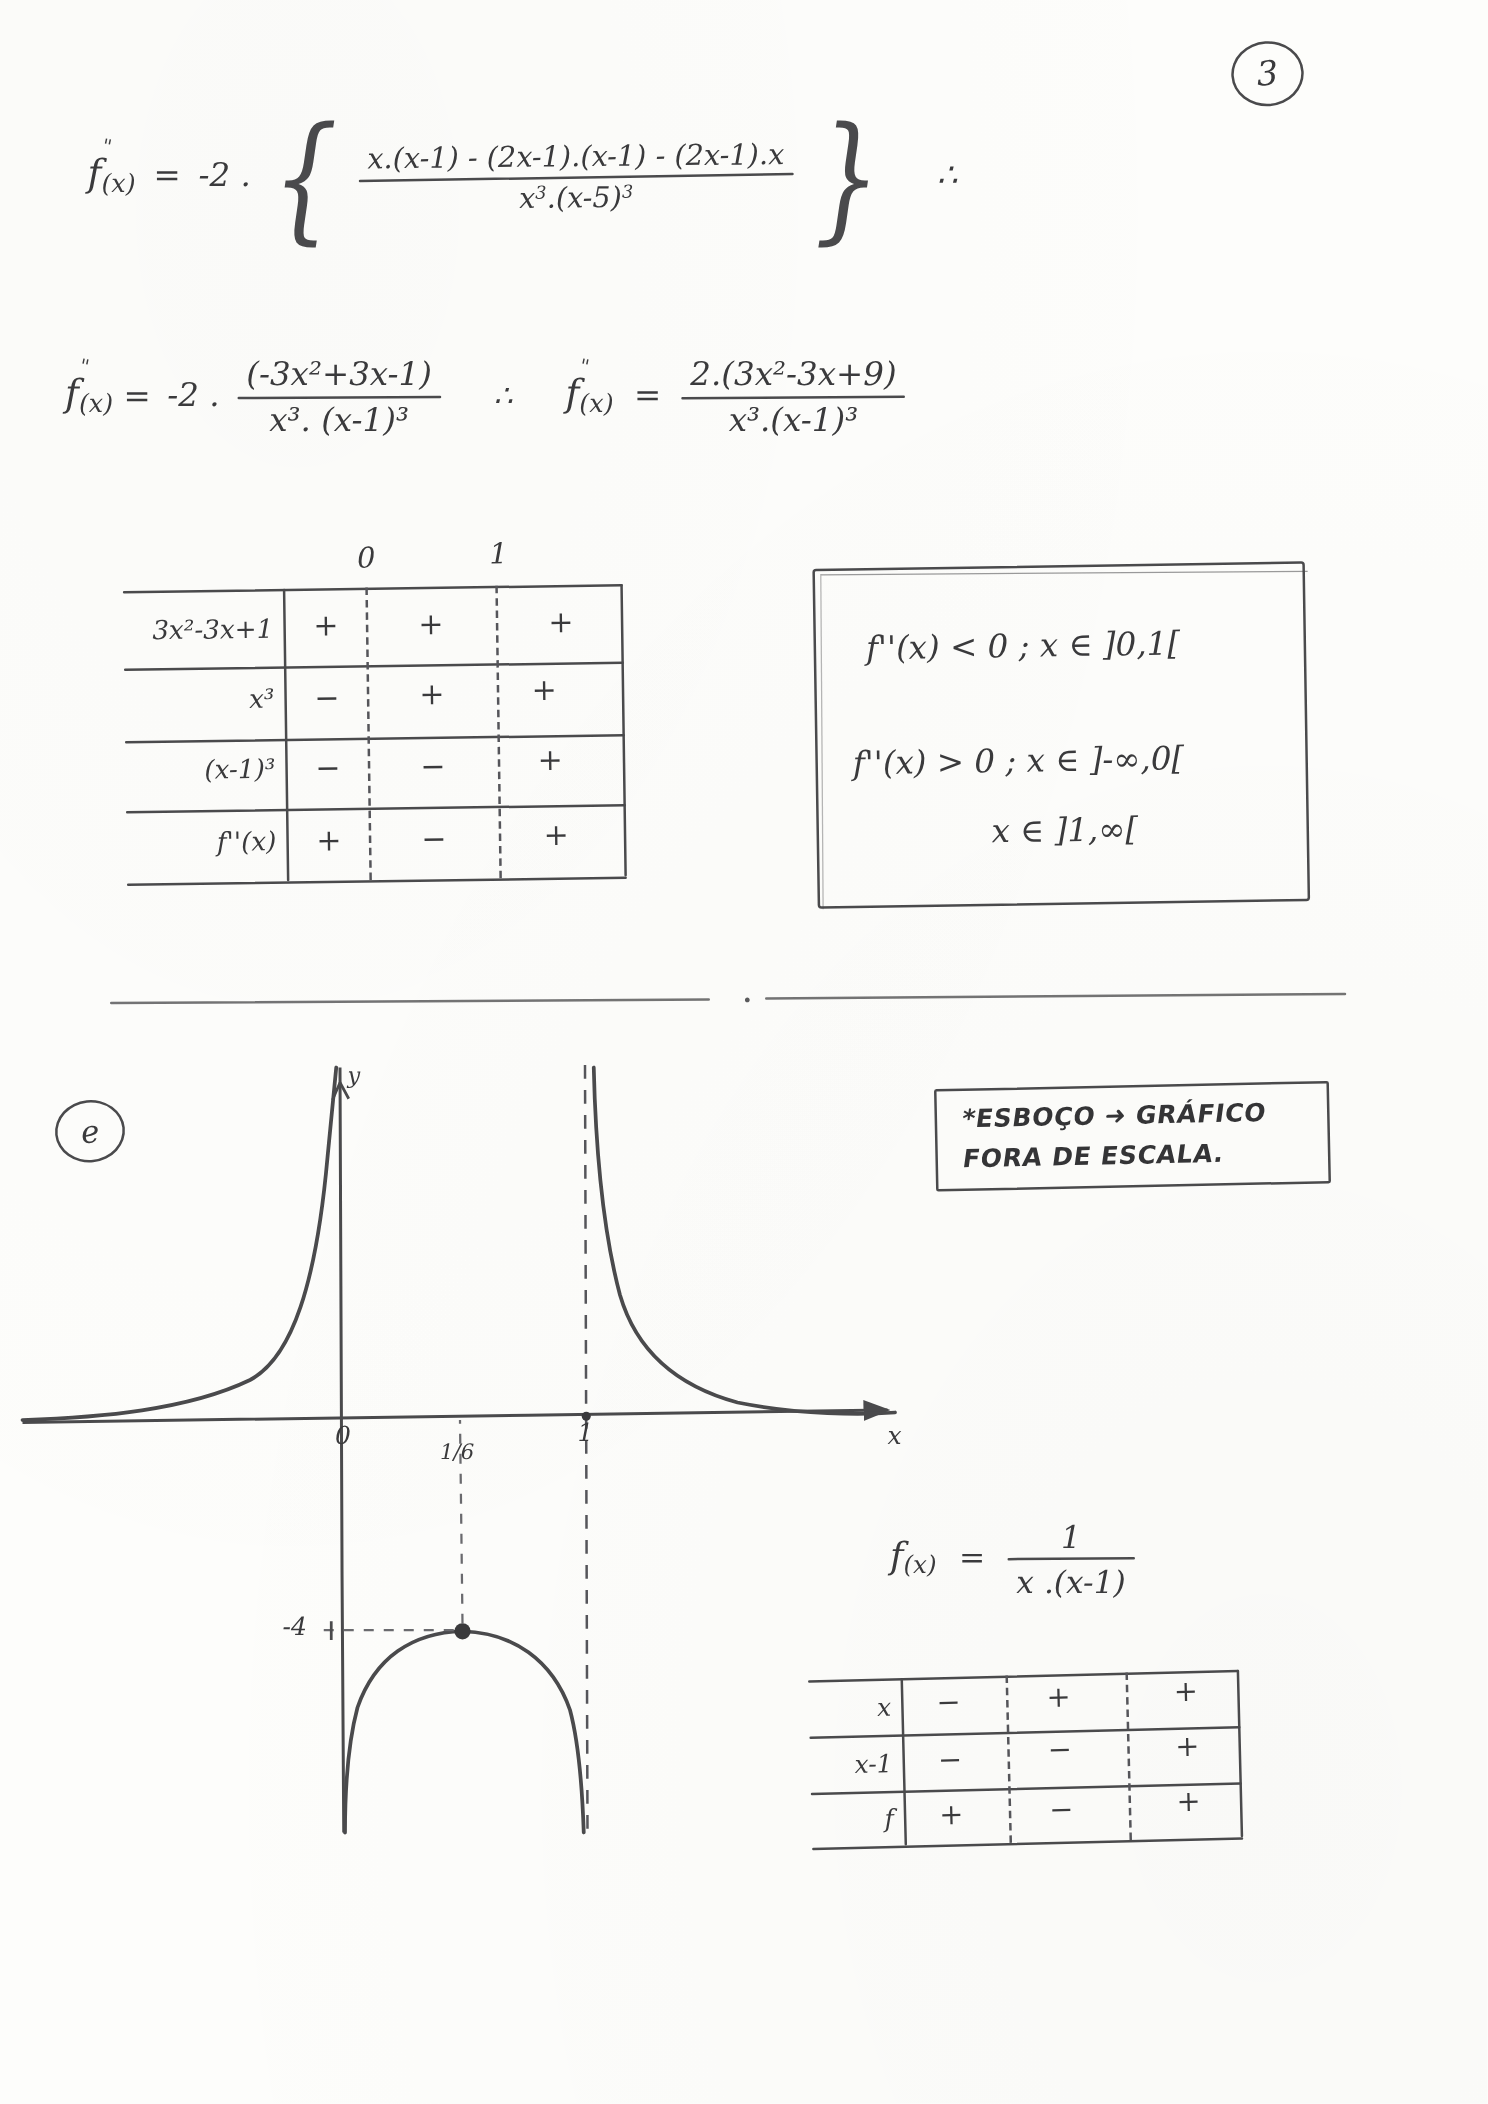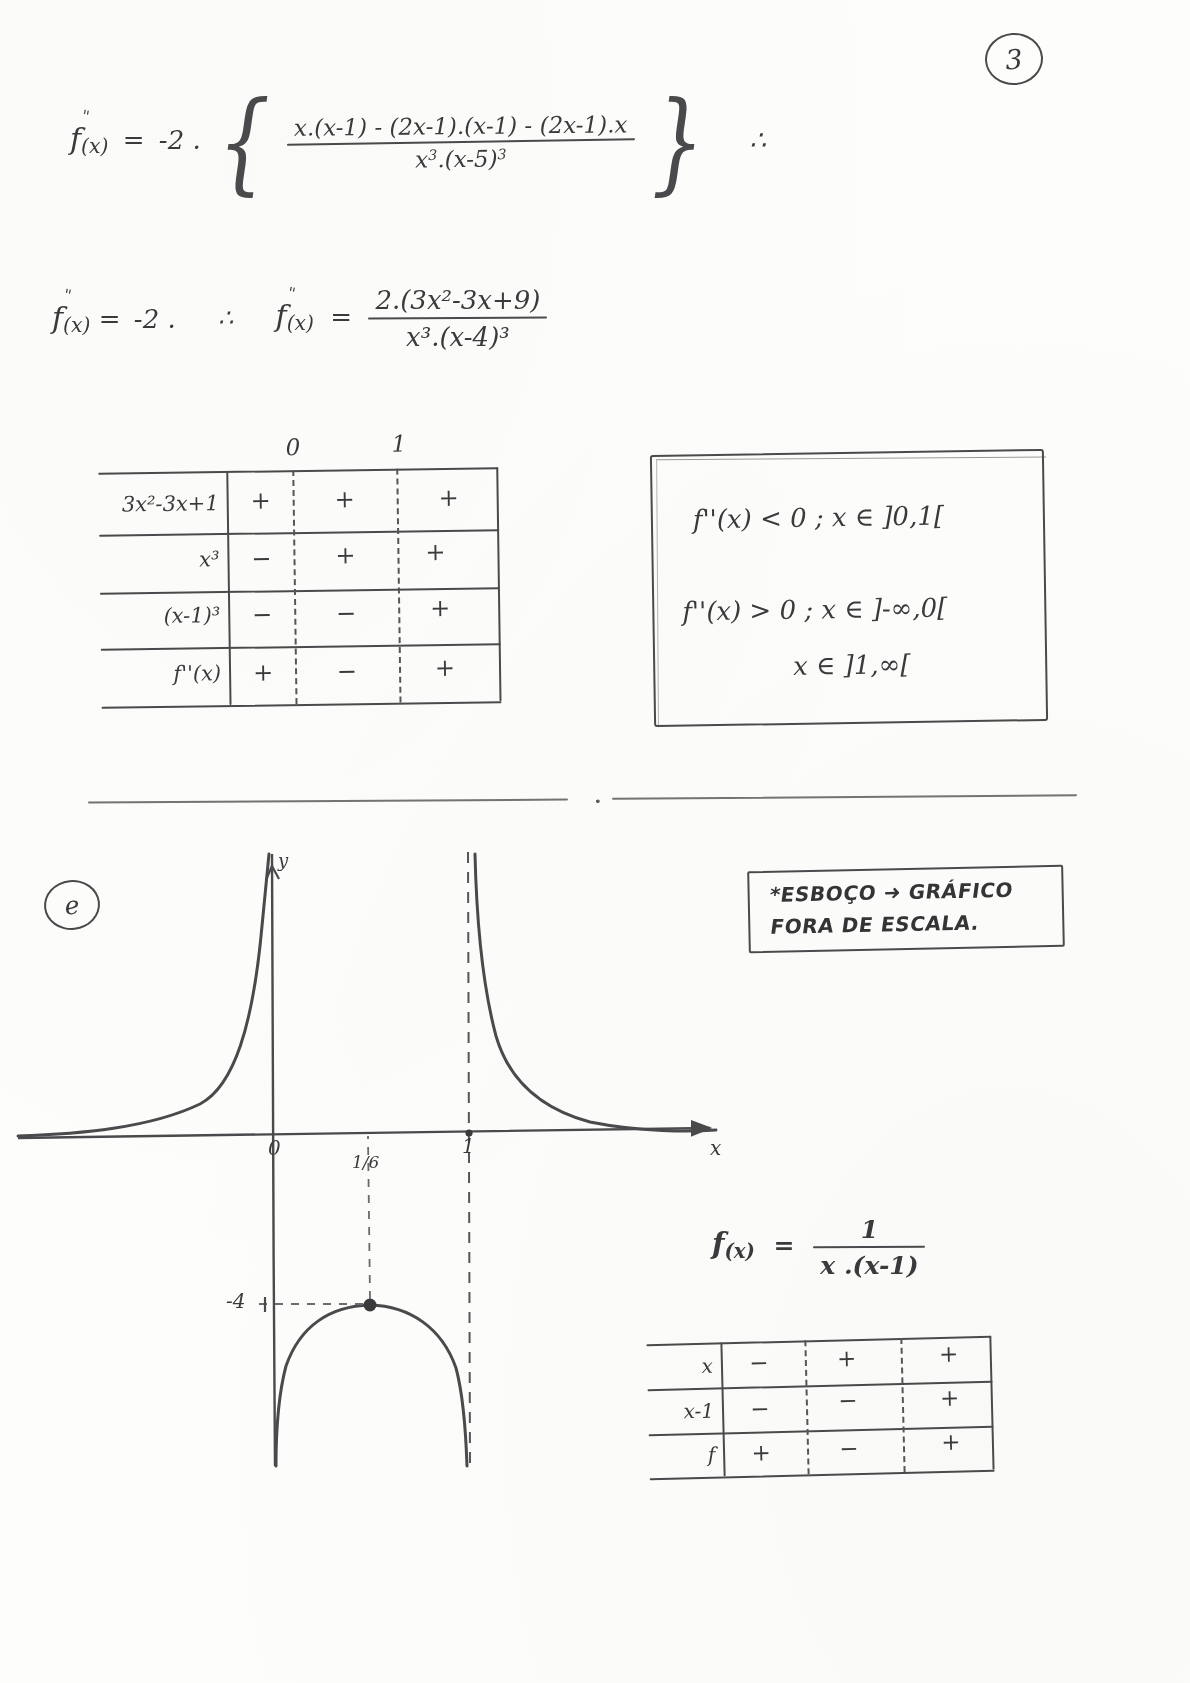--- a/index.html
+++ b/index.html
@@ -125,21 +125,21 @@
   }
   #note-l1{top:10px;}
   #note-l2{top:42px;}
 
   
   #graph{position:absolute;left:10px;top:836px;width:740px;height:640px;}
   #graph svg{display:block;}
   .axlabel{position:absolute;font-family:"DejaVu Serif",serif;font-style:italic;font-size:20px;color:#3a3a3c;}
 
   
-  #fdef{position:absolute;left:712px;top:1215px;font-size:25px;font-weight:bold;}
+  #fdef{position:absolute;left:712px;top:1215px;font-size:25px;}
 
   
   #table2{left:648px;top:1340px;width:345px;height:135px;transform:rotate(-1.4deg);}
   #table2 .st-rowlabel{font-size:20px;}
   #table2 .st-cell{font-size:23px;}
 </style>
 </head>
 <body>
 
 <div class="page">
@@ -169,31 +169,36 @@
     <span class="therefore">∴</span>
   </div>
 
   <div class="eq hand" id="eq2">
     <span class="piece">
       <span class="fnot" style="font-size:30px">
         <span>f</span><span class="pm">''</span><span class="sub">(x)</span>
       </span>
       <span>=</span>
       <span style="margin-left:5px">-2 .</span>
+      <span class="frac" style="margin-left:6px">
+        <span class="num">(-3x²+3x-1)</span>
+        <span class="bar"></span>
+        <span class="den">x³. (x-1)³</span>
+      </span>
     </span>
     <span class="therefore">∴</span>
     <span class="piece">
       <span class="fnot" style="font-size:30px">
         <span>f</span><span class="pm">''</span><span class="sub">(x)</span>
       </span>
       <span style="margin:0 8px">=</span>
       <span class="frac">
         <span class="num">2.(3x²-3x+9)</span>
         <span class="bar"></span>
-        <span class="den">x³.(x-4)³</span>
+        <span class="den">x³.(x-1)³</span>
       </span>
     </span>
   </div>
 
   <div class="signtable" id="table1">
     <div class="st-grid">
 
       <div class="st-head" style="left:178px;top:-36px;">0</div>
       <div class="st-head" style="left:284px;top:-38px;">1</div>
 

